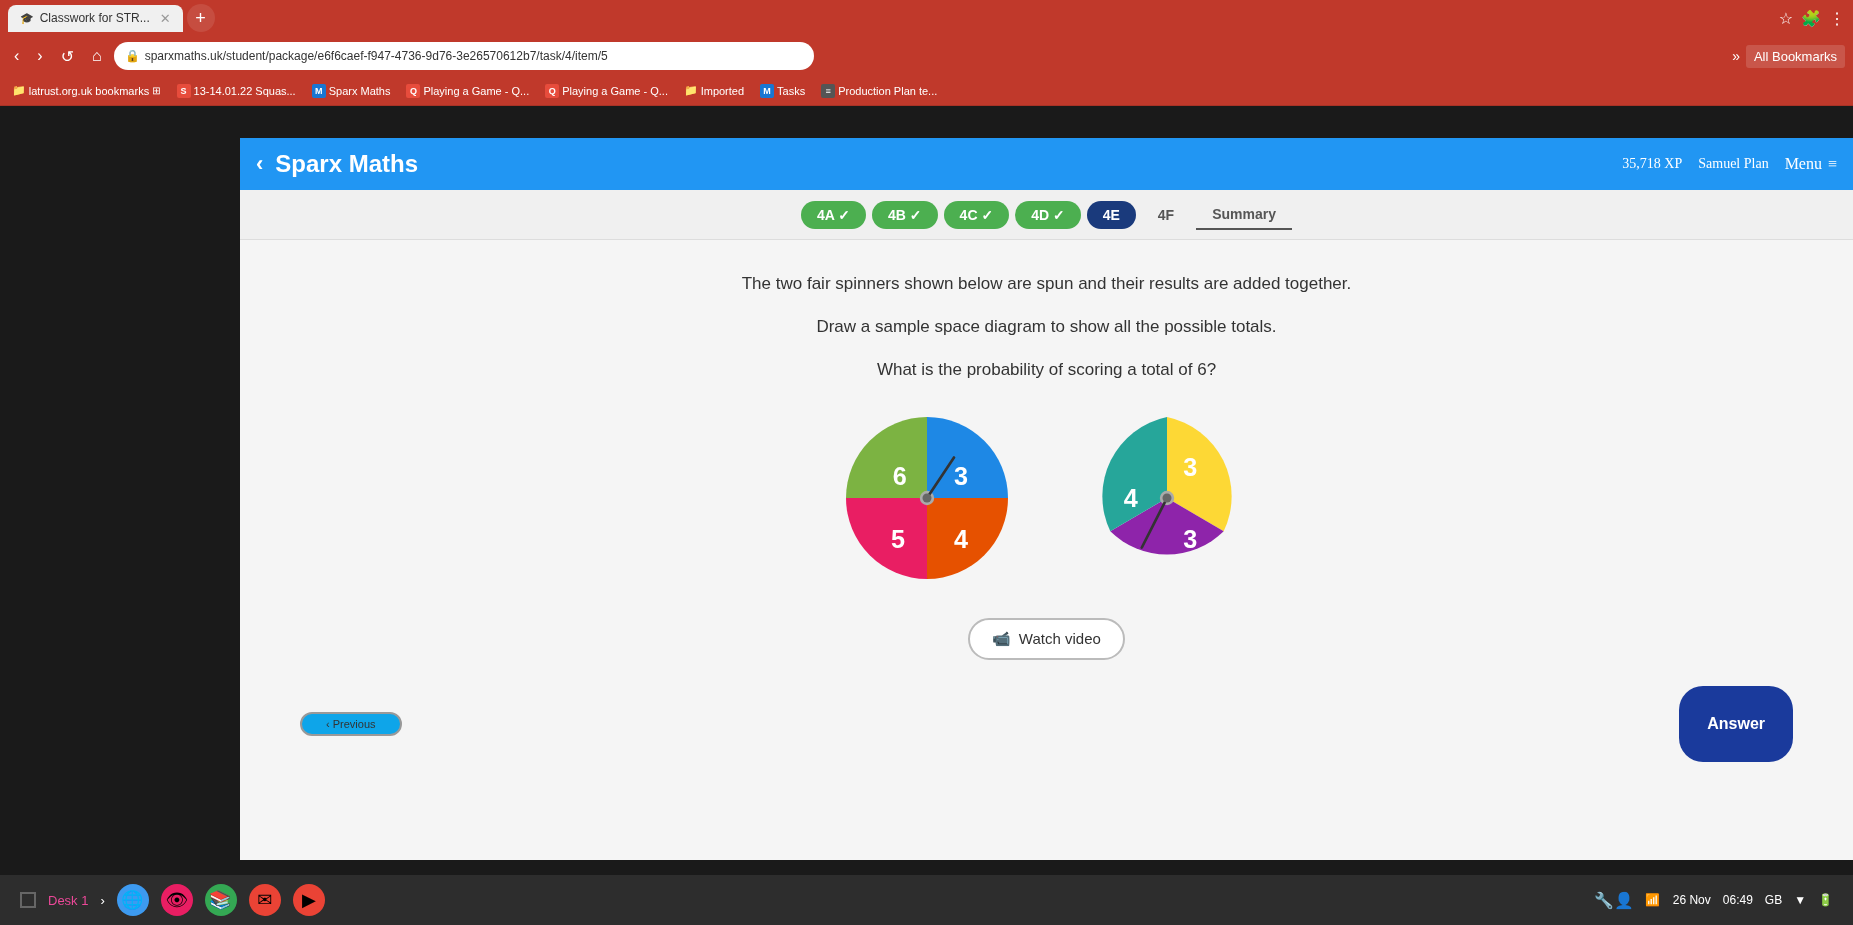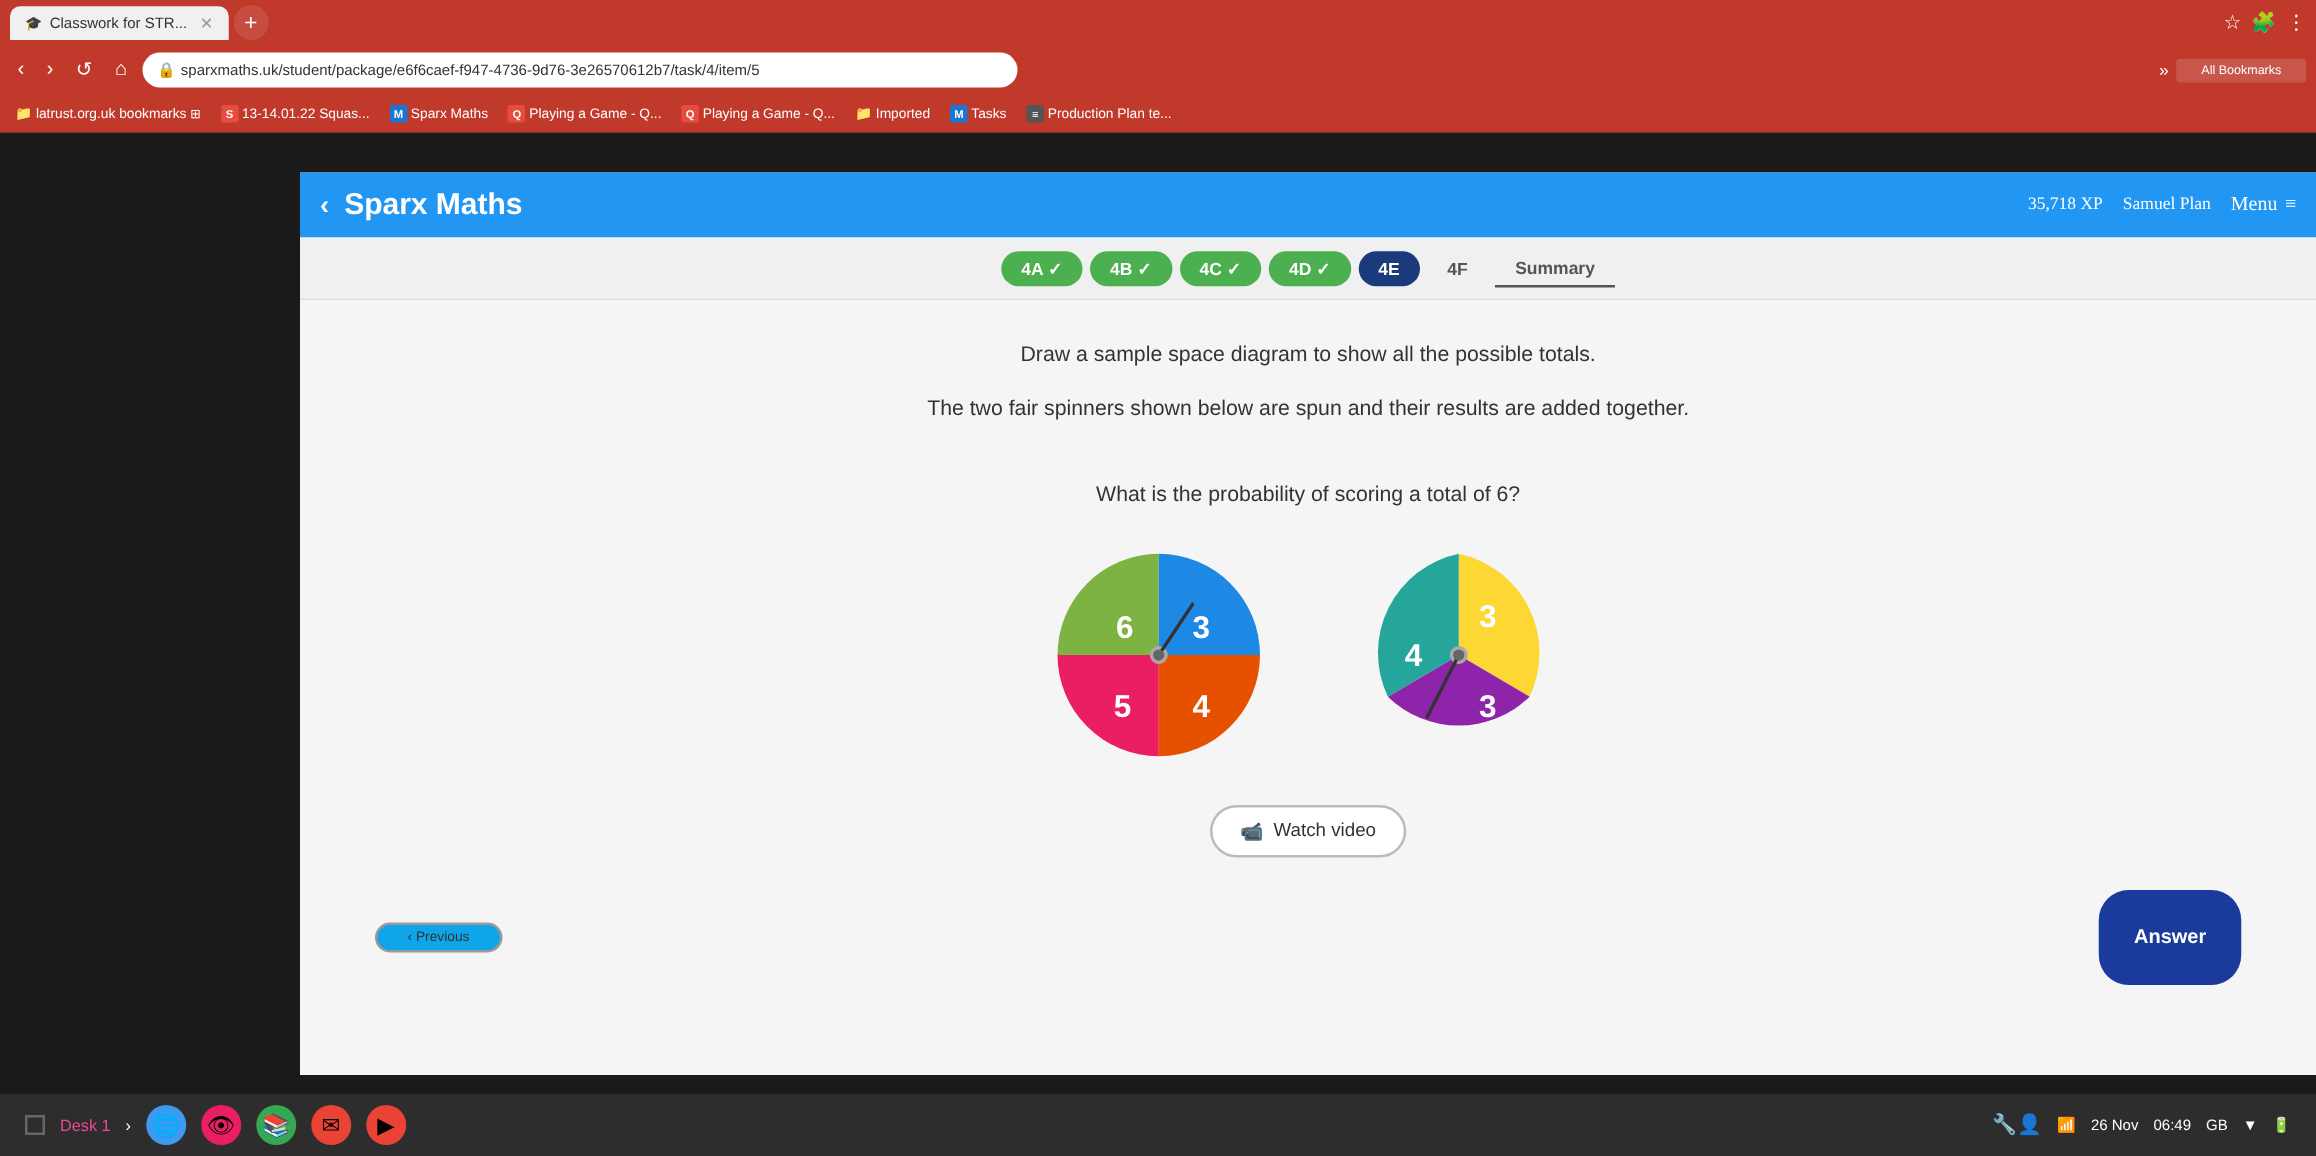--- a/index.html
+++ b/index.html
@@ -209,21 +209,20 @@
       line-height: 1.6;
       margin-bottom: 16px;
     }
 
     .sub-question {
       text-align: center;
       font-size: 17px;
       color: #333;
       line-height: 1.6;
       margin-bottom: 24px;
-      margin-top: 26px;
     }
 
     
     .spinners-container {
       display: flex;
       gap: 60px;
       margin-bottom: 30px;
       justify-content: center;
     }
 
@@ -337,22 +336,22 @@
       font-size: 28px;
       font-weight: bold;
       fill: white;
     }
 
     .all-bookmarks-btn {
       background: rgba(255,255,255,0.15);
       color: white;
       border: none;
       border-radius: 3px;
-      padding: 4px 20px;
-      font-size: 10px;
+      padding: 4px 8px;
+      font-size: 13px;
       cursor: pointer;
     }
 
     .bookmark-favicon {
       width: 14px;
       height: 14px;
       border-radius: 2px;
       display: inline-flex;
       align-items: center;
       justify-content: center;
@@ -454,22 +453,22 @@
     <button class="topic-tab completed">4A ✓</button>
     <button class="topic-tab completed">4B ✓</button>
     <button class="topic-tab completed">4C ✓</button>
     <button class="topic-tab completed">4D ✓</button>
     <button class="topic-tab active">4E</button>
     <button class="topic-tab inactive">4F</button>
     <button class="topic-tab summary">Summary</button>
   </div>
 
   <div class="question-area">
+    <p class="question-text">The two fair spinners shown below are spun and their results are added together.</p>
     <p class="question-text">Draw a sample space diagram to show all the possible totals.</p>
-    <p class="question-text">The two fair spinners shown below are spun and their results are added together.</p>
     <p class="sub-question">What is the probability of scoring a total of 6?</p>
 
     <div class="spinners-container">
 
       <div class="spinner-wrapper">
         <svg class="spinner" viewBox="0 0 200 200">
 
           <path d="M100,100 L100,10 A90,90 0 0,0 10,100 Z" fill="#7cb342"></path>
 
           <path d="M100,100 L100,10 A90,90 0 0,1 190,100 Z" fill="#1e88e5"></path>

